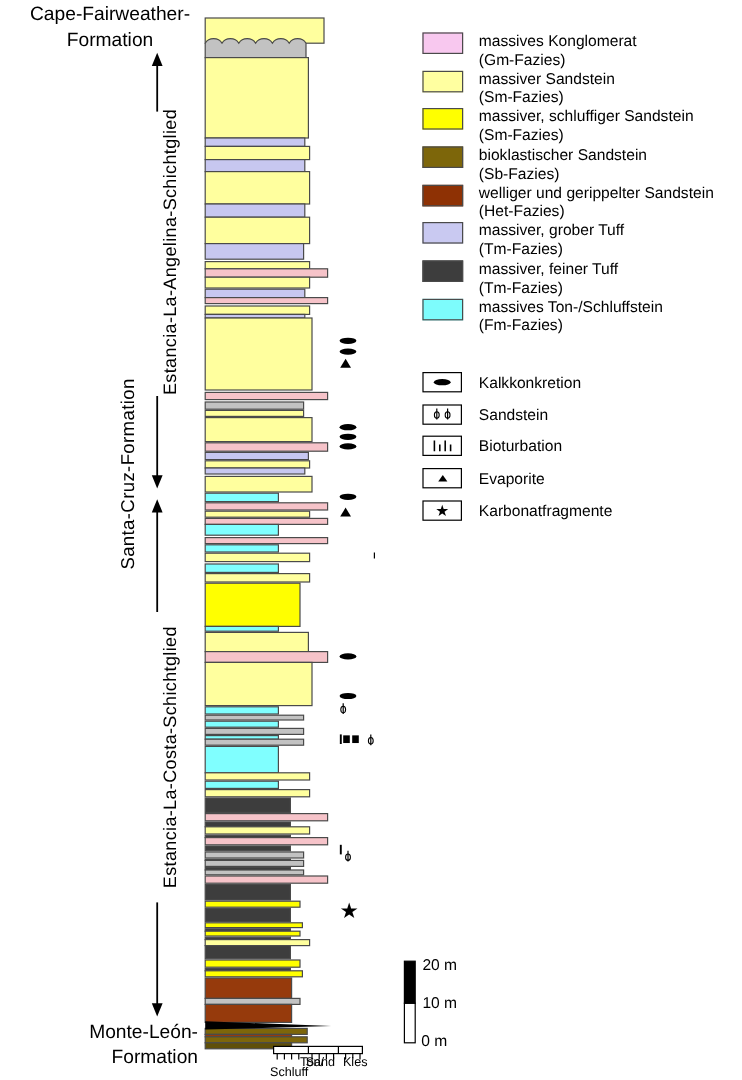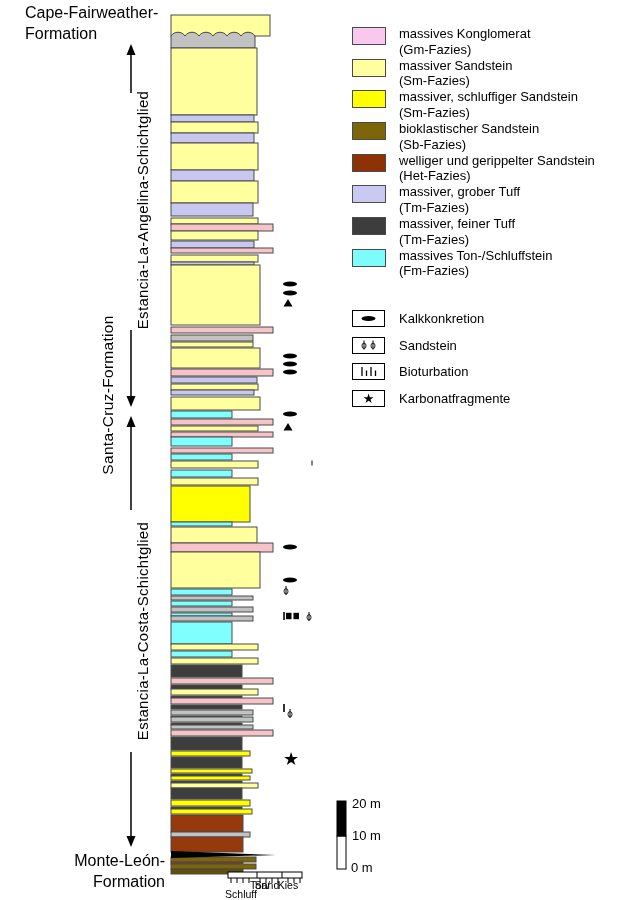--- a/index.html
+++ b/index.html
@@ -169,21 +169,21 @@
       <line x1="249" y1="878" x2="249" y2="883" stroke="#000" stroke-width="1"></line>
       <line x1="260" y1="878" x2="260" y2="883" stroke="#000" stroke-width="1"></line>
       <line x1="266" y1="878" x2="266" y2="883" stroke="#000" stroke-width="1"></line>
       <line x1="272" y1="878" x2="272" y2="883" stroke="#000" stroke-width="1"></line>
       <line x1="278" y1="878" x2="278" y2="883" stroke="#000" stroke-width="1"></line>
       <line x1="288" y1="878" x2="288" y2="883" stroke="#000" stroke-width="1"></line>
       <line x1="294" y1="878" x2="294" y2="883" stroke="#000" stroke-width="1"></line>
       <line x1="300" y1="878" x2="300" y2="883" stroke="#000" stroke-width="1"></line>
     </svg>
 
-  <div class="lbl" style="left:25px;top:2px;">
+  <div class="lbl" style="left:25px;top:2px;text-align:center;">
     <div>Cape-Fairweather-</div>
     <div>Formation</div>
   </div>
 
   <div class="rot" style="left:108px;top:395px;font-size:15.5px;">Santa-Cruz-Formation</div>
 
   <div class="rot" style="left:142px;top:210px;">Estancia-La-Angelina-Schichtglied</div>
 
   <div class="rot" style="left:142px;top:631px;">Estancia-La-Costa-Schichtglied</div>
 
@@ -281,28 +281,36 @@
             <line x1="13.5" y1="6.5" x2="13.5" y2="12" stroke="#000" stroke-width="1.3"></line>
             <line x1="18" y1="3" x2="18" y2="12" stroke="#000" stroke-width="1.3"></line>
             <line x1="22.5" y1="6.5" x2="22.5" y2="12" stroke="#000" stroke-width="1.3"></line>
           </svg>
         </div>
         <div class="stext">Bioturbation</div>
       </div>
       <div class="srow">
         <div class="sbox">
           <svg width="31" height="15">
+            <polygon points="12.2,10.2 19.8,10.2 16,4.8" fill="#000"></polygon>
+          </svg>
+        </div>
+        <div class="stext">Evaporite</div>
+      </div>
+      <div class="srow">
+        <div class="sbox">
+          <svg width="31" height="15">
             <text x="15.5" y="12.3" text-anchor="middle" font-size="13" fill="#000" style="font-family: &quot;DejaVu Sans&quot;, sans-serif;">★</text>
           </svg>
         </div>
         <div class="stext">Karbonatfragmente</div>
       </div>
     </div>
   <div id="overlay-labels">
       <div class="scalelbl" style="left: 352px; top: 796px;">20 m</div>
       <div class="scalelbl" style="left: 352px; top: 828px;">10 m</div>
       <div class="scalelbl" style="left: 351px; top: 860px;">0 m</div>
       <div class="tinylbl" style="left: 240px; top: 880px; margin-left: 20px;">Ton/</div>
       <div class="tinylbl" style="left: 241px; top: 889px;">Schluff</div>
       <div class="tinylbl" style="left: 267px; top: 880px;">Sand</div>
-      <div class="tinylbl" style="left: 288px; top: 880px;">Kies</div>
+      <div class="tinylbl" style="left: 288px; top: 880px; padding-left: 16px;">Kies</div>
     </div>
 </div>
 
 </body></html>

